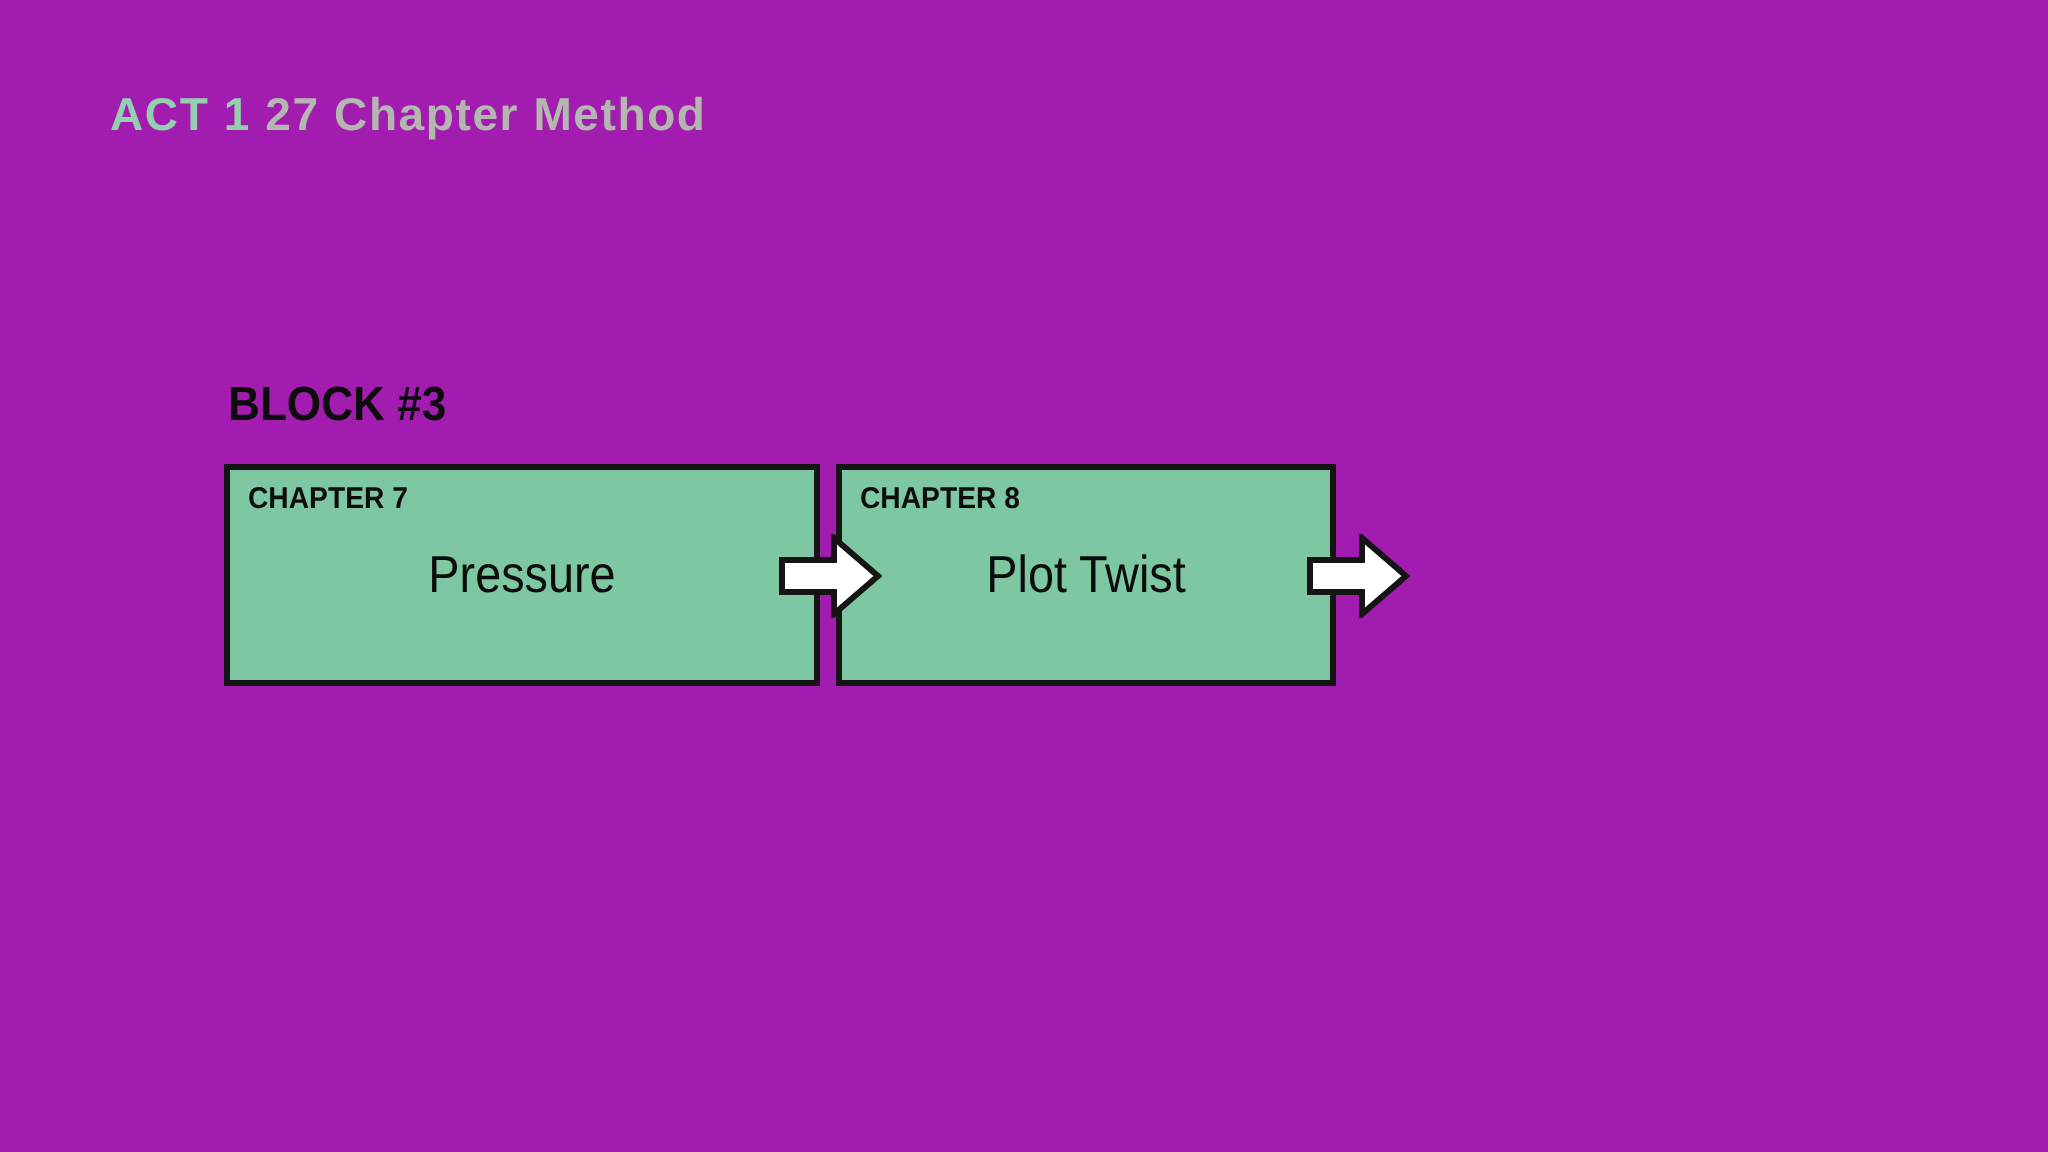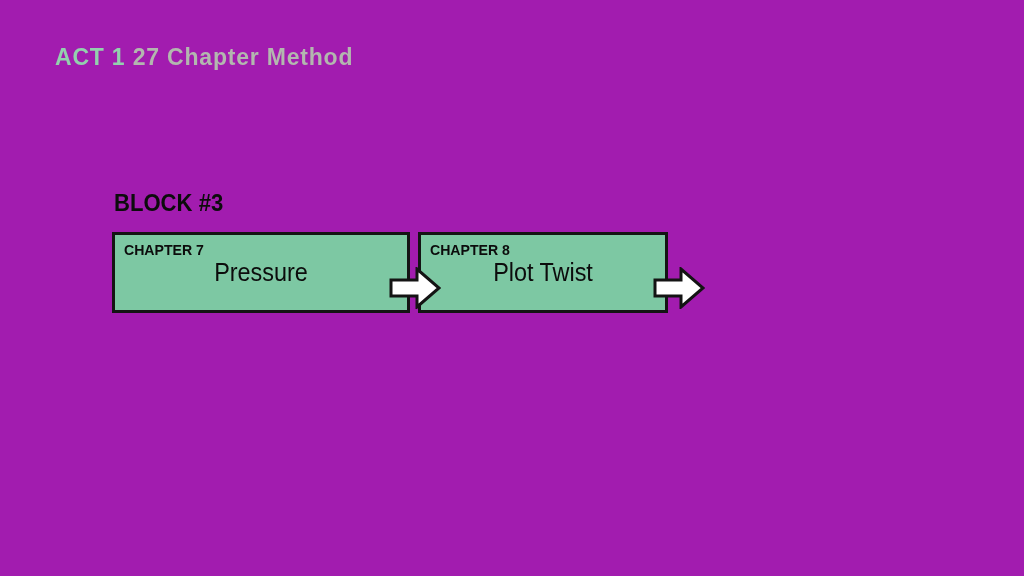--- a/index.html
+++ b/index.html
@@ -34,21 +34,21 @@
     font-weight: bold;
     color: #0c0c0c;
     transform: scaleX(0.92);
     transform-origin: left center;
     white-space: nowrap;
   }
 
   .chapter-box {
     position: absolute;
     top: 232px;
-    height: 81px;
+    height: 111px;
     background: #7dc8a3;
     border: 3px solid #141414;
   }
   .box-1 { left: 112px; width: 298px; }
   .box-2 { left: 418px; width: 250px; }
   .box-3 { left: 677px; width: 275px; }
 
   .chapter-label {
     position: absolute;
     left: 9px; top: 6px;

